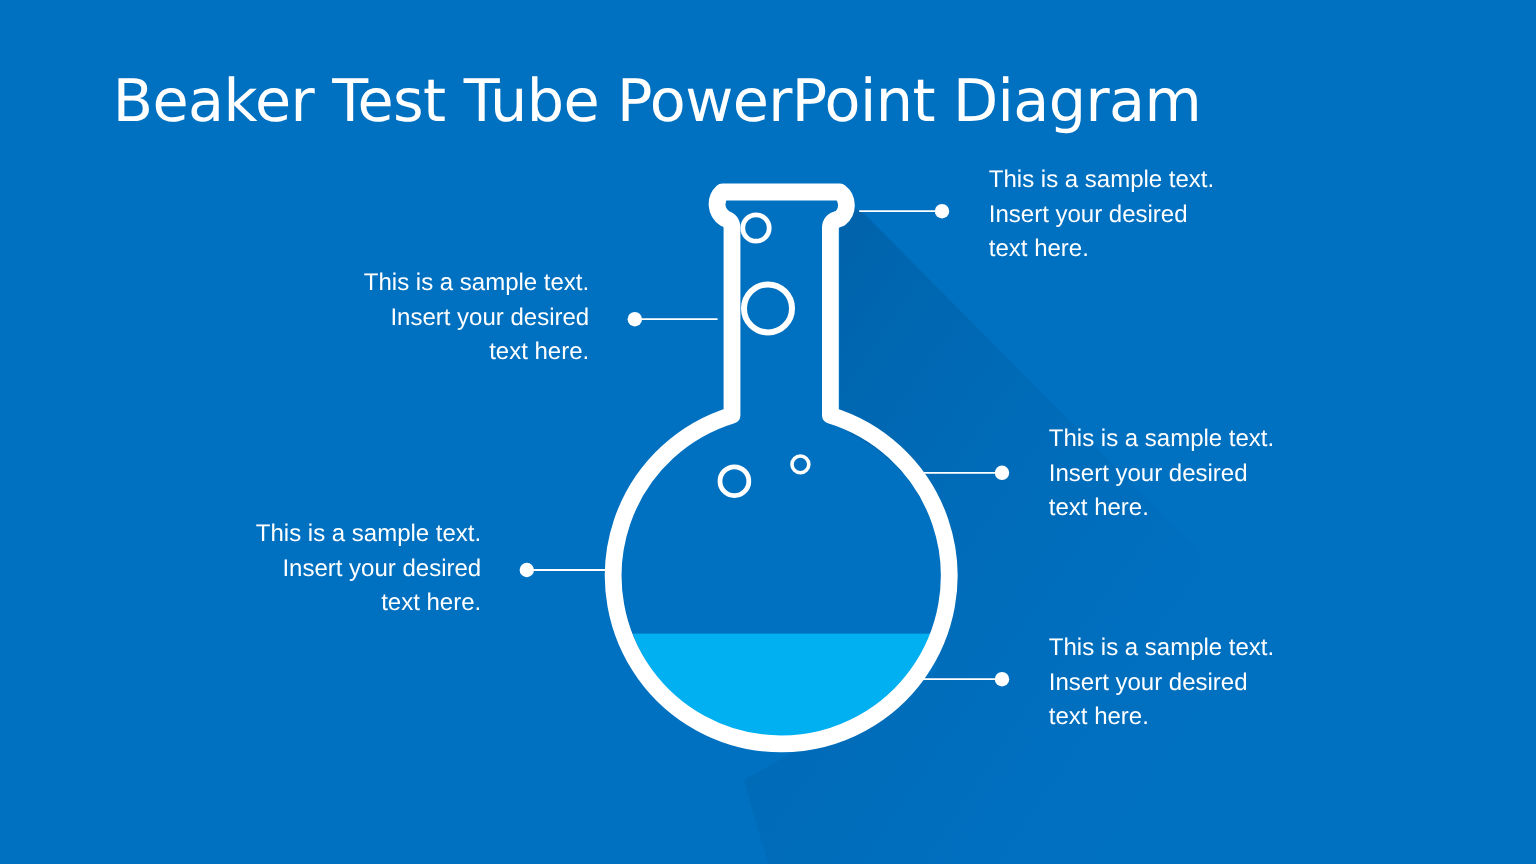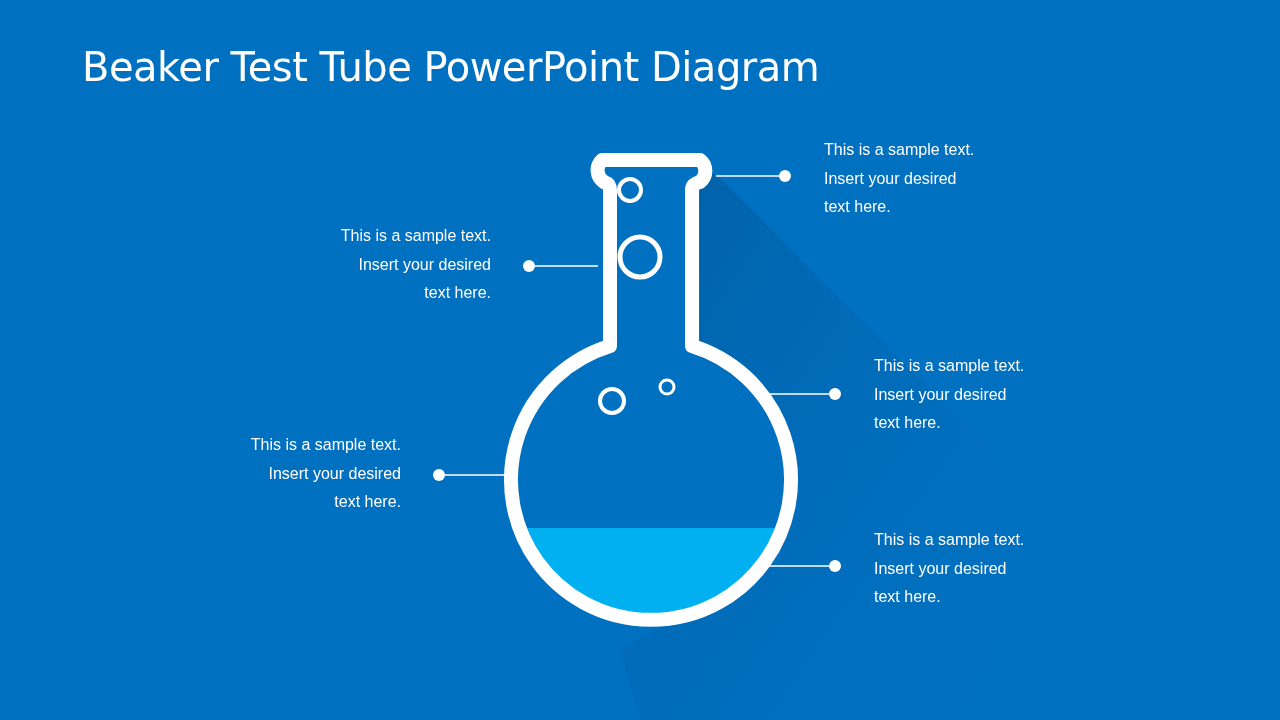--- a/index.html
+++ b/index.html
@@ -5,27 +5,27 @@
   html, body { margin: 0; padding: 0; }
   body {
     width: 1280px; height: 720px; overflow: hidden;
     background: #0070c0;
     position: relative;
     font-family: "Liberation Sans", sans-serif;
   }
   .title {
     position: absolute; left: 78px; top: 40px;
     font-family: "DejaVu Sans", sans-serif;
-    font-size: 40px; color: #ffffff; letter-spacing: -0.5px;
-    font-weight: normal; margin: 4px; white-space: nowrap;
+    font-size: 49px; color: #ffffff; letter-spacing: -0.5px;
+    font-weight: normal; margin: 16px; white-space: nowrap;
   }
   svg.art { position: absolute; left: 0; top: 0; }
   .callout {
     position: absolute; color: #ffffff;
-    font-size: 16px; line-height: 28.5px; white-space: nowrap;
+    font-size: 20px; line-height: 28.5px; white-space: nowrap;
   }
   .callout span { display: block; }
   .right-align { text-align: right; }
 </style>
 </head>
 <body>
 
 <h1 class="title">Beaker Test Tube PowerPoint Diagram</h1>
 
 <svg class="art" width="1280" height="720" viewBox="0 0 1280 720">

